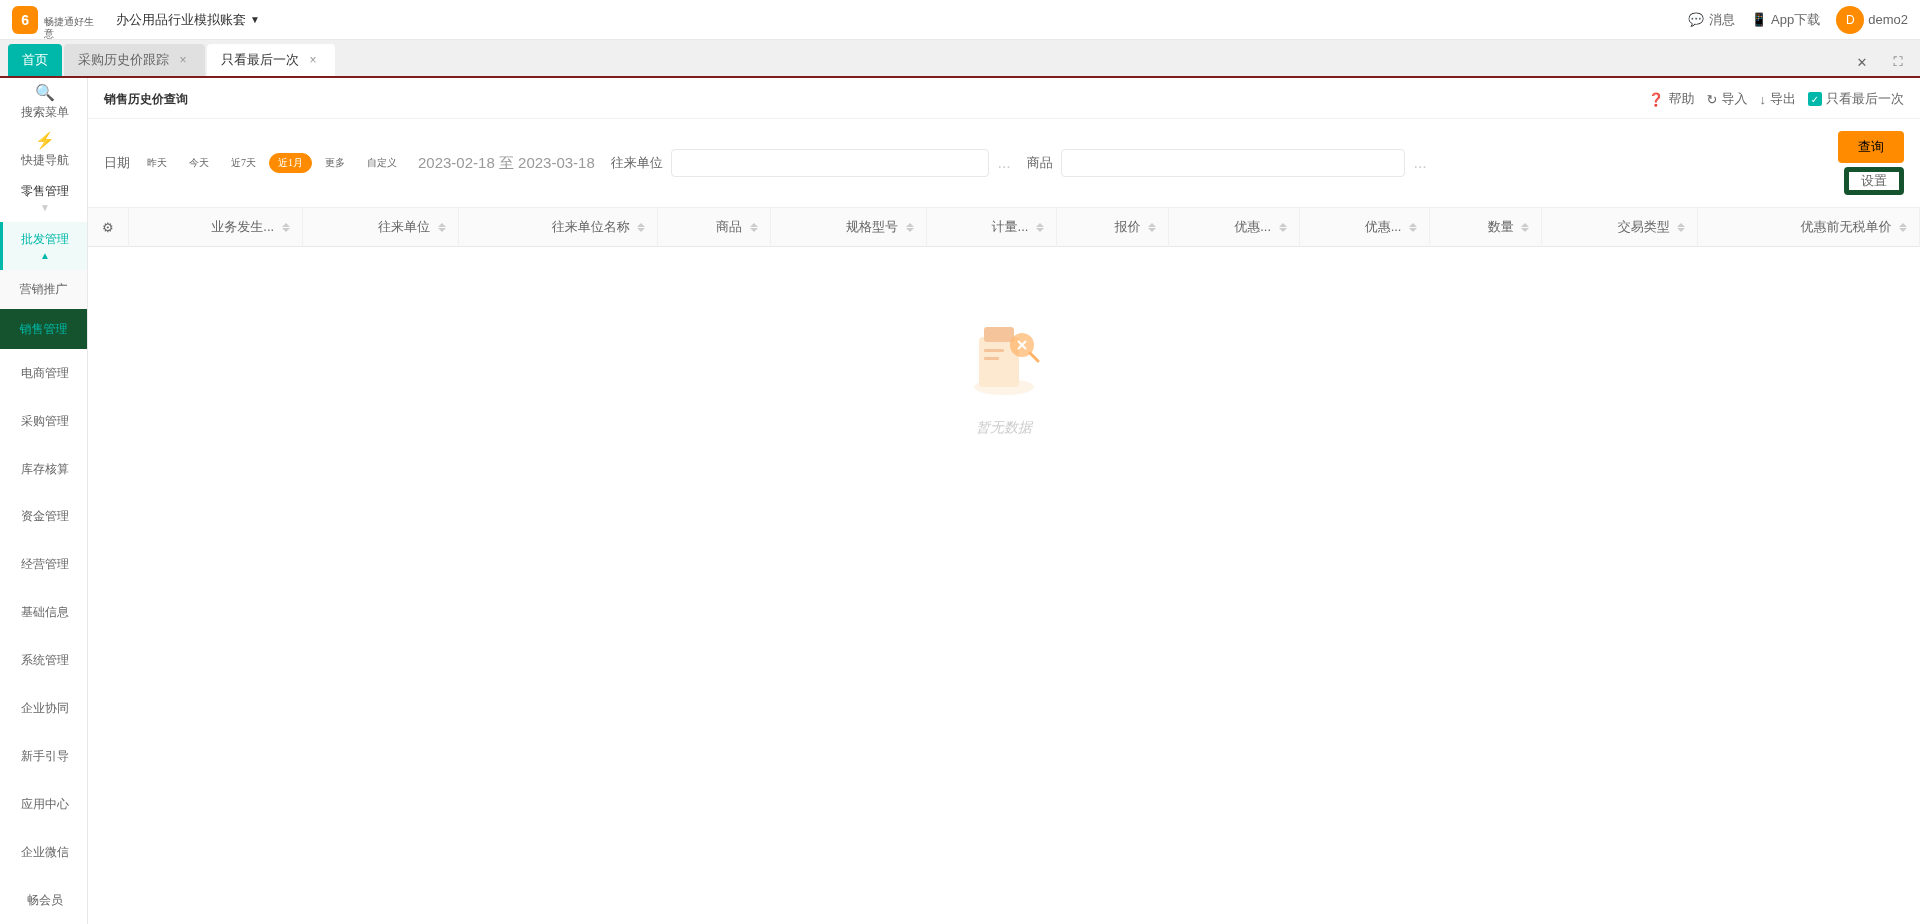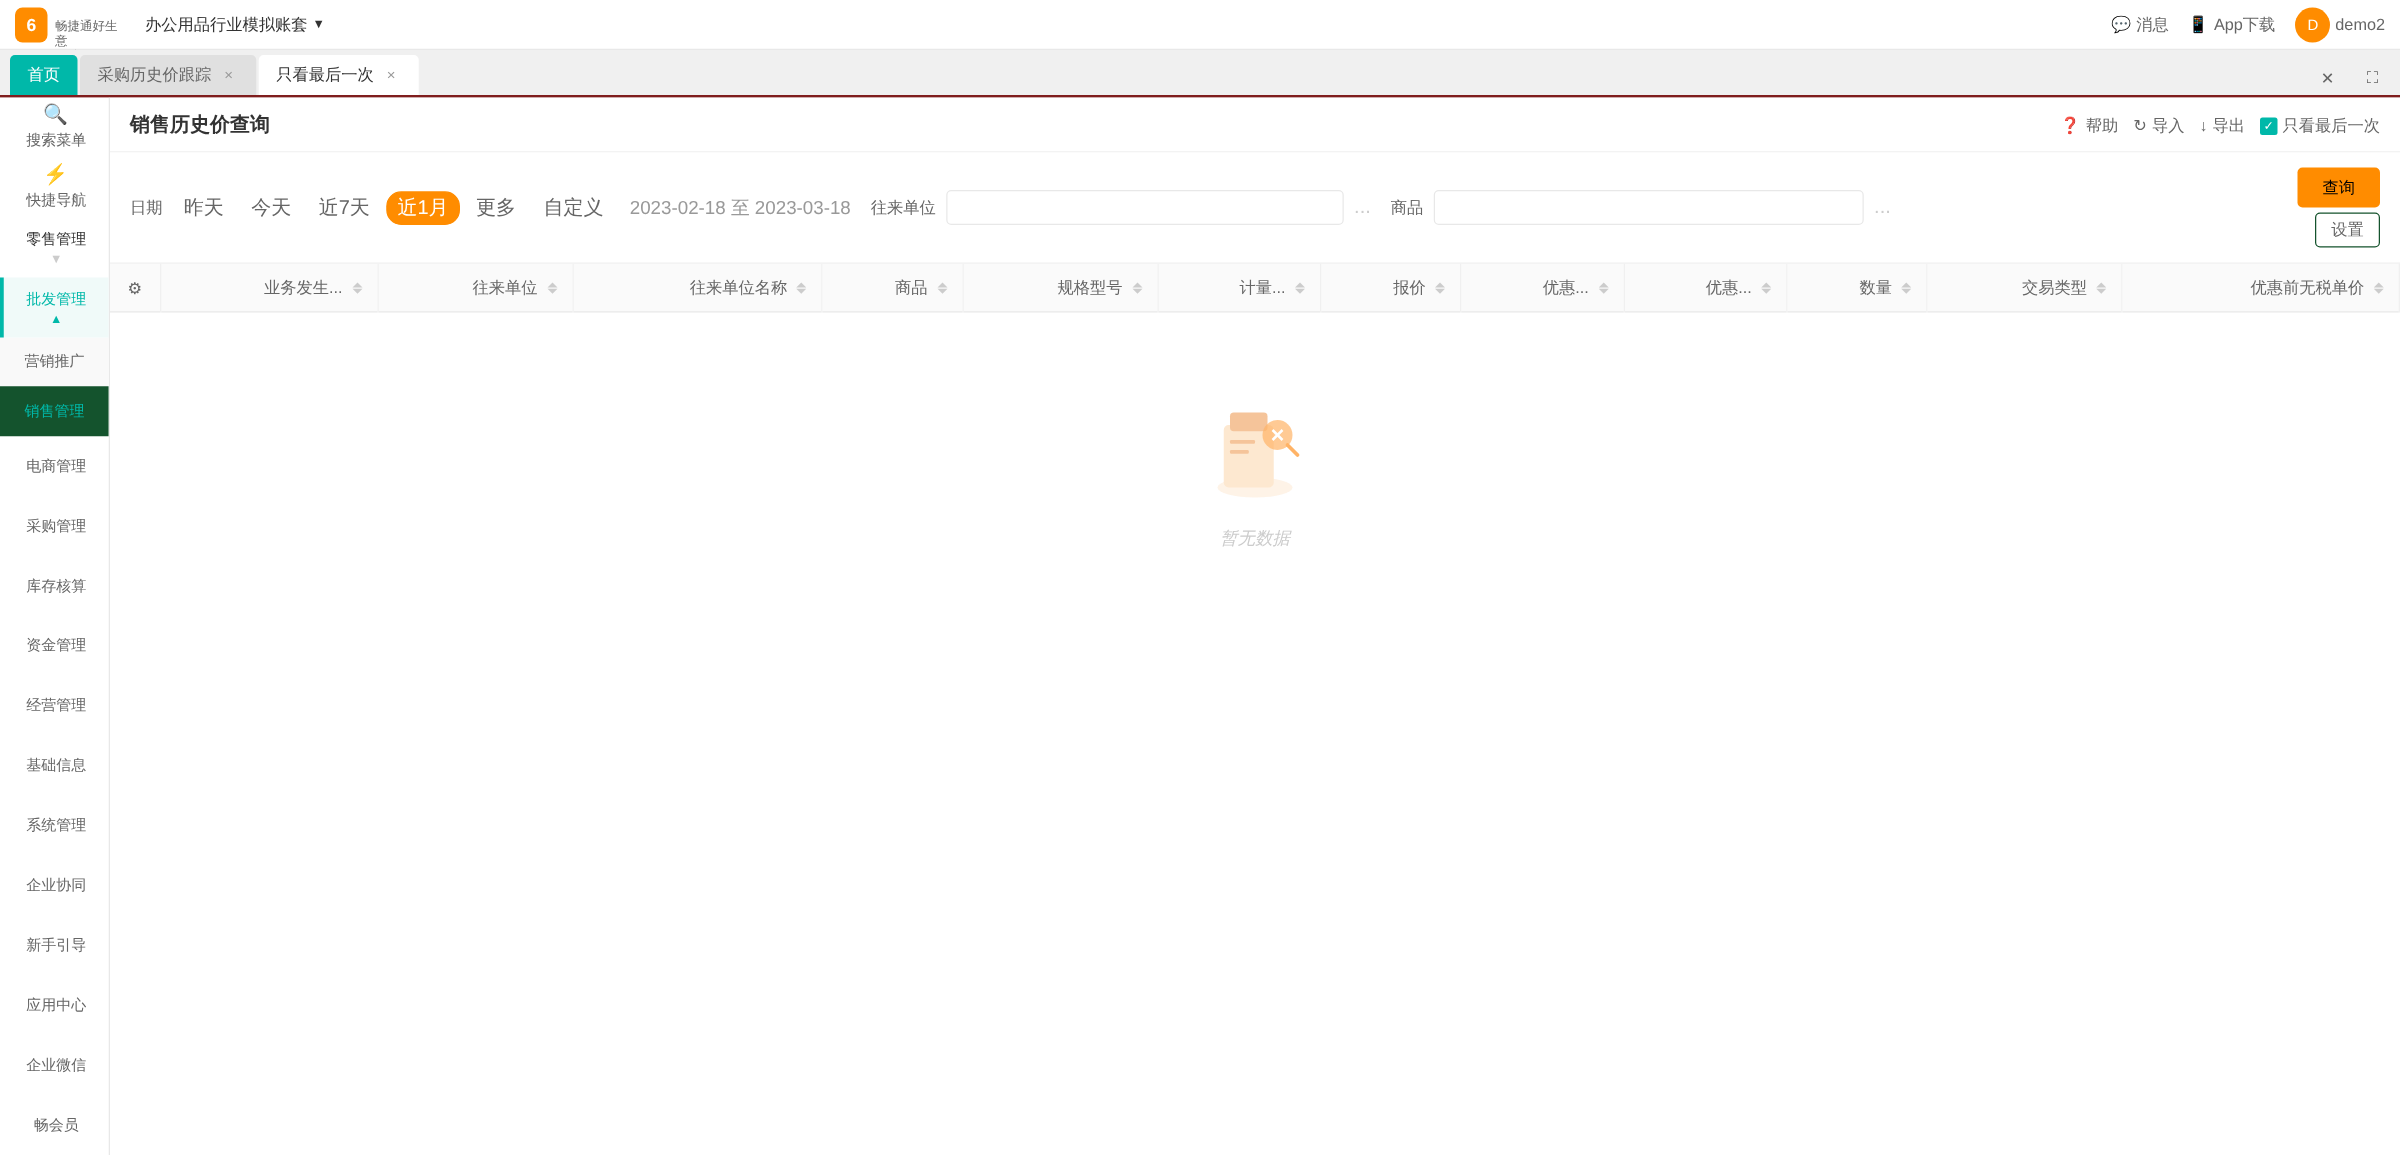--- a/index.html
+++ b/index.html
@@ -203,21 +203,21 @@
 
     .page-header {
       padding: 12px 16px 0;
       display: flex;
       align-items: center;
       justify-content: space-between;
       border-bottom: 1px solid #f0f0f0;
       padding-bottom: 10px;
     }
     .page-title {
-      font-size: 16px;
+      font-size: 12px;
       font-weight: 600;
       color: #333;
     }
     .page-actions {
       display: flex;
       align-items: center;
       gap: 12px;
       font-size: 13px;
       color: #666;
     }
@@ -267,24 +267,25 @@
       white-space: nowrap;
     }
     .date-quick-btns {
       display: flex;
       align-items: center;
       gap: 4px;
     }
     .date-quick-btn {
       padding: 2px 8px;
       border-radius: 12px;
-      font-size: 16px;
+      font-size: 10px;
       cursor: pointer;
       color: #666;
       border: 1px solid transparent;
+      font-family: Liberation Serif, serif;
     }
     .date-quick-btn.active {
       background: #ff8c00;
       color: #fff;
       border-color: #ff8c00;
     }
     .date-range-text {
       font-size: 15px;
       color: #999;
       margin-left: 4px;
@@ -323,21 +324,21 @@
       cursor: pointer;
       font-size: 13px;
       font-weight: 500;
     }
 
     .settings-btn {
       height: 28px;
       padding: 0 12px;
       background: #fff;
       color: #666;
-      border: 1px solid #14532d;
+      border: 5px solid #14532d;
       border-radius: 4px;
       cursor: pointer;
       font-size: 13px;
       margin-left: auto;
     }
 
     
     .table-container {
       flex: 1;
       overflow: auto;

